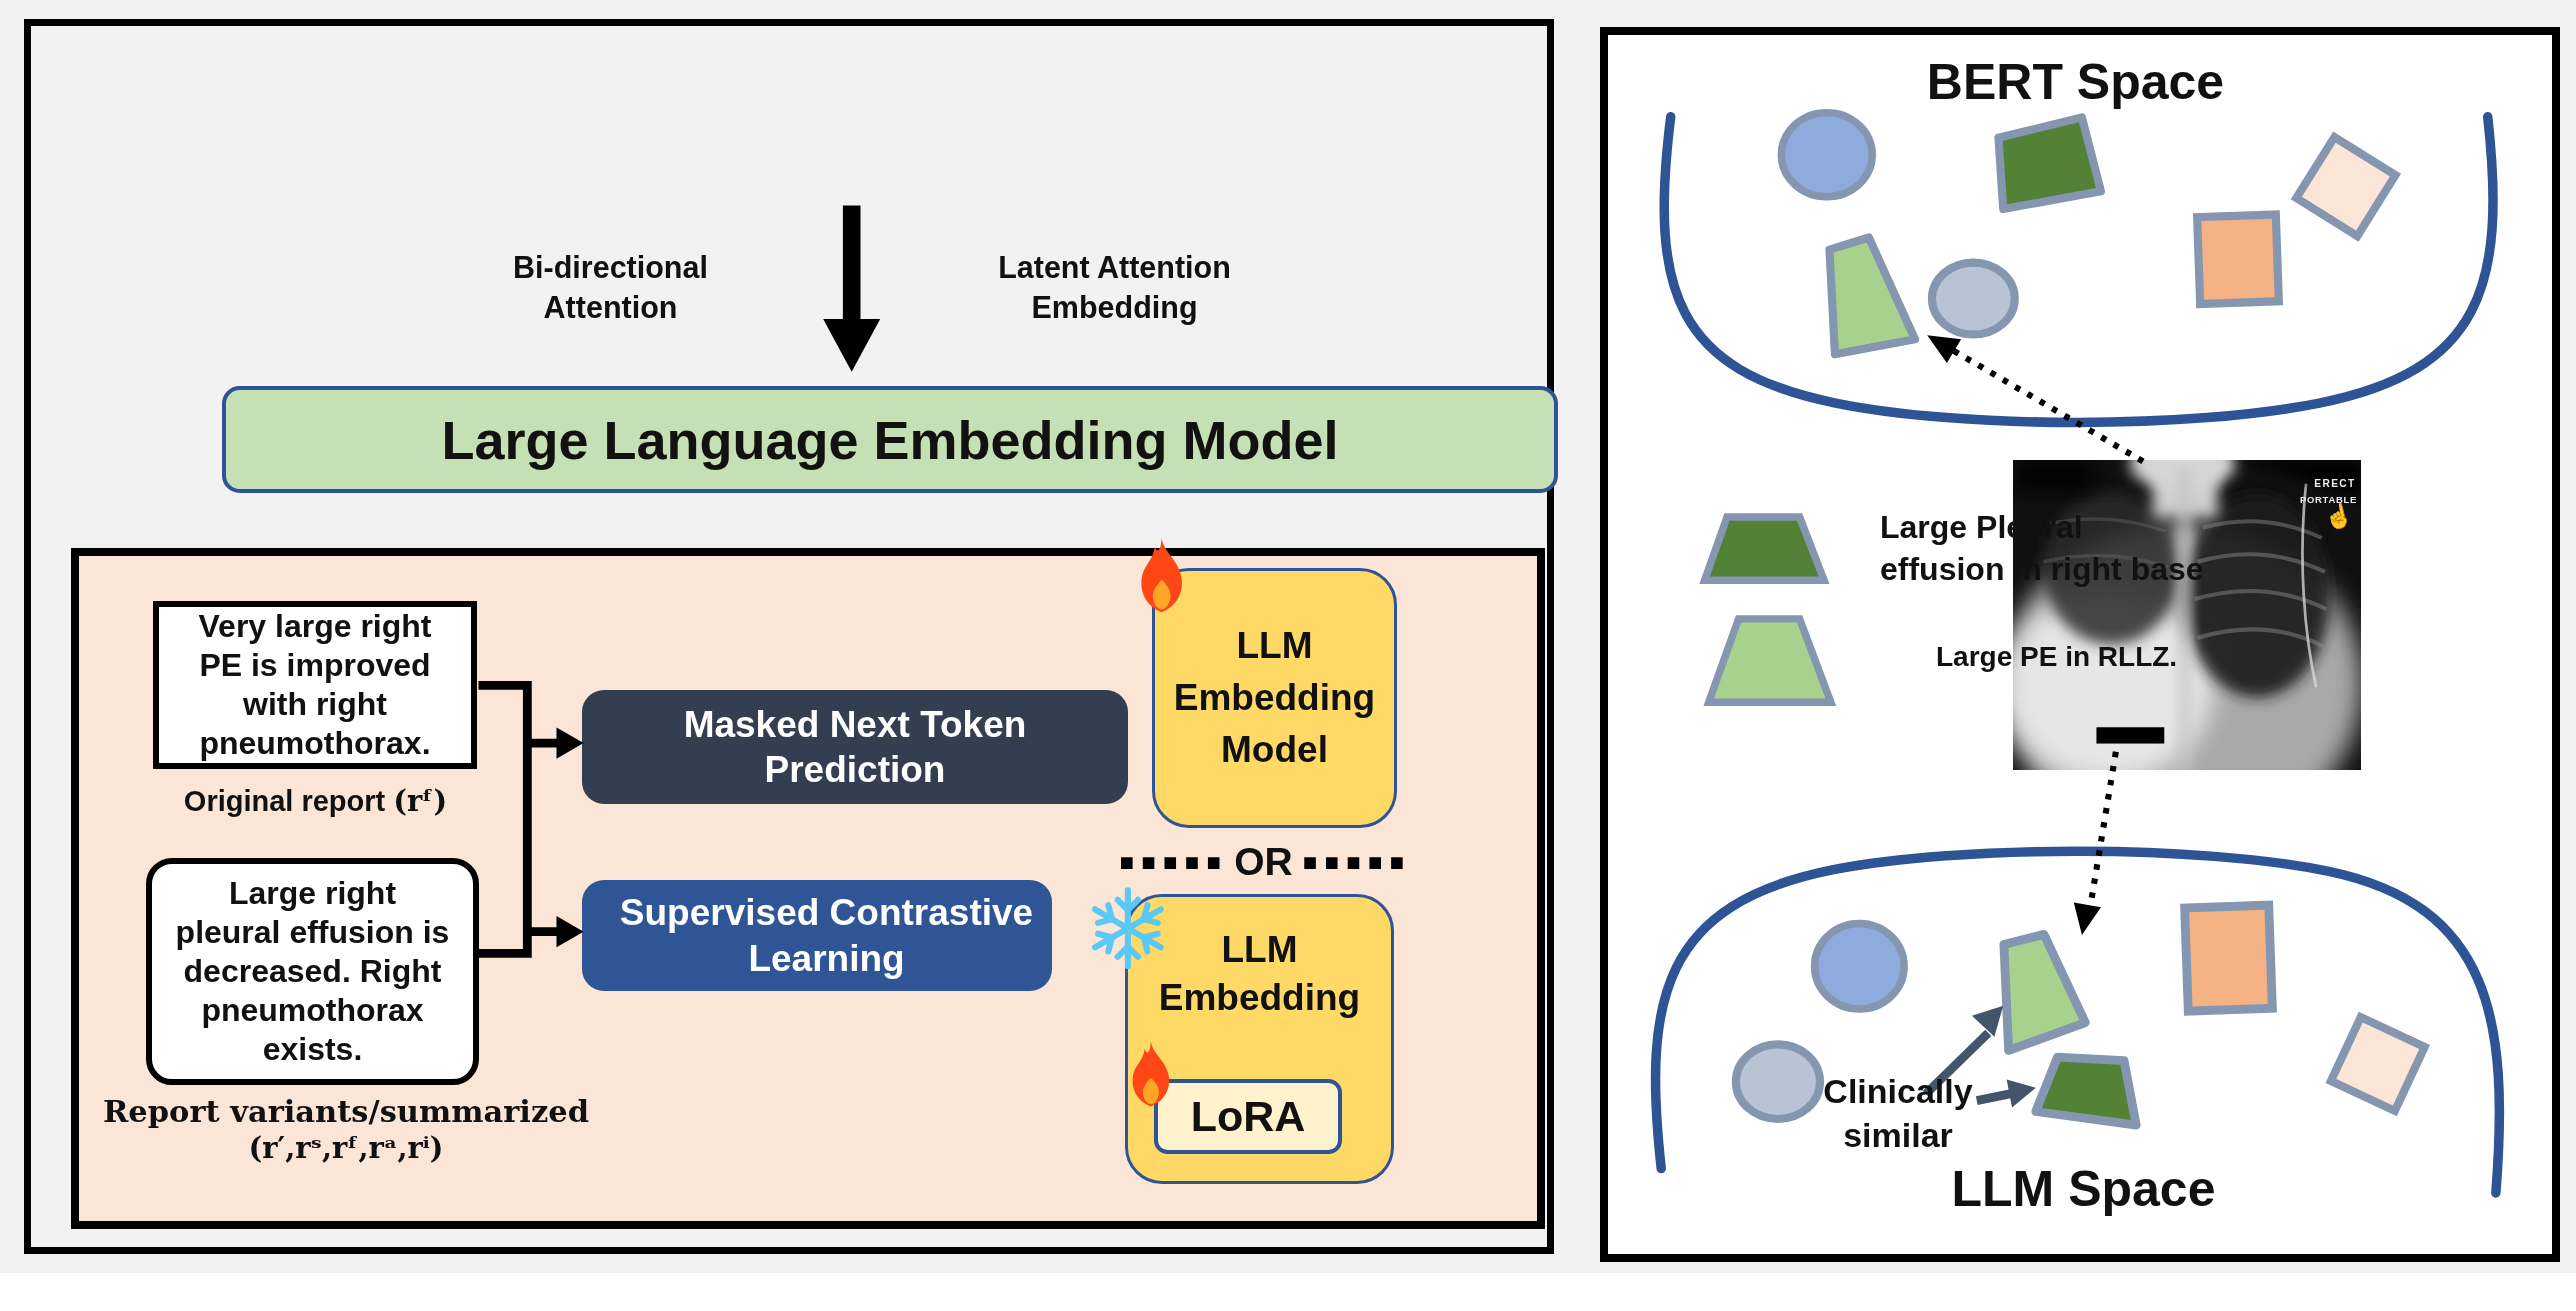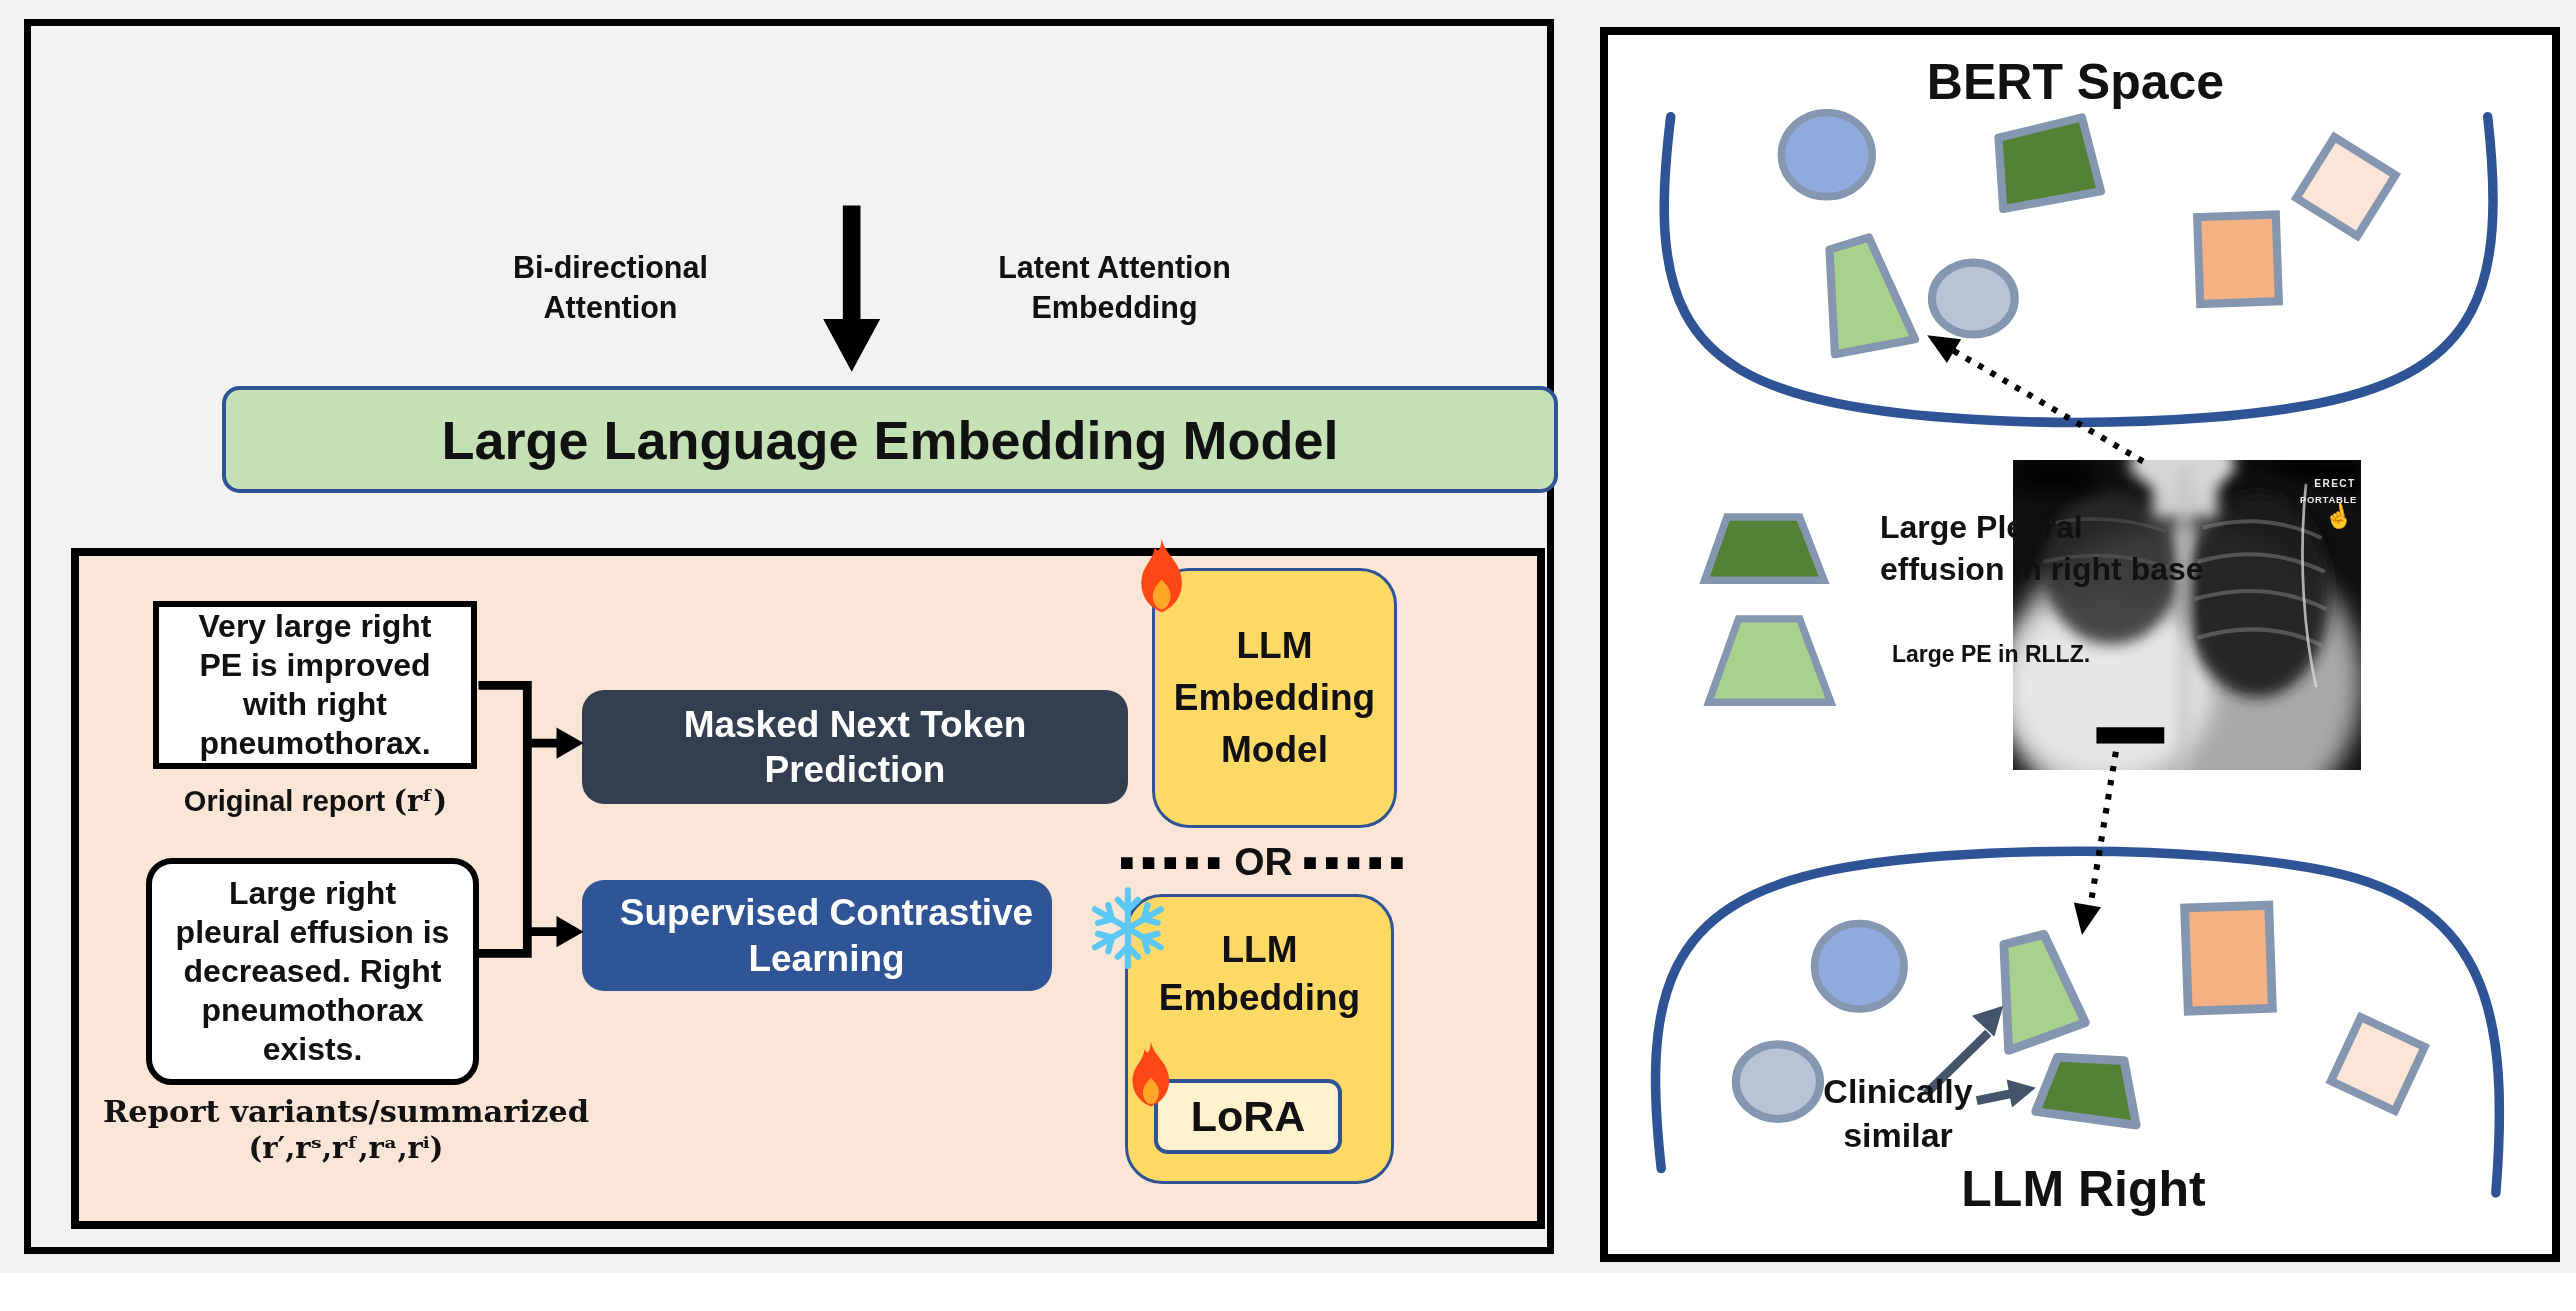--- a/index.html
+++ b/index.html
@@ -219,21 +219,21 @@
   <div class="abs ctr mathcap" style="left:71px;top:1093px;width:550px;font-size:30.5px;">Report variants/summarized</div>
   <div class="abs ctr mathcap" style="left:71px;top:1131px;width:550px;font-size:29px;">(r′,rˢ,rᶠ,rᵃ,rⁱ)</div>
 
   <div class="abs ctr" style="left:1220px;top:840px;width:87px;font-size:39px;font-weight:800;">OR</div>
 
   <div class="abs ctr" style="left:1838px;top:53px;width:475px;font-size:50px;font-weight:800;">BERT Space</div>
 
   <div class="abs pre" style="left:1880px;top:506px;font-size:32px;font-weight:700;line-height:1.32;">Large Pleural
 effusion in right base</div>
 
-  <div class="abs" style="left:1892px;top:641px;font-size:23px;font-weight:700;">Large PE in RLLZ.</div>
+  <div class="abs" style="left:1936px;top:641px;font-size:28px;font-weight:700;">Large PE in RLLZ.</div>
 
   <div class="abs pre ctr" style="left:1759px;top:1069px;width:278px;font-size:34px;font-weight:700;line-height:1.3;">Clinically
 similar</div>
 
-  <div class="abs ctr" style="left:1853px;top:1160px;width:461px;font-size:50px;font-weight:800;">LLM Right</div>
+  <div class="abs ctr" style="left:1853px;top:1160px;width:461px;font-size:50px;font-weight:800;">LLM Space</div>
 
 </div>
 
 
 </body></html>

